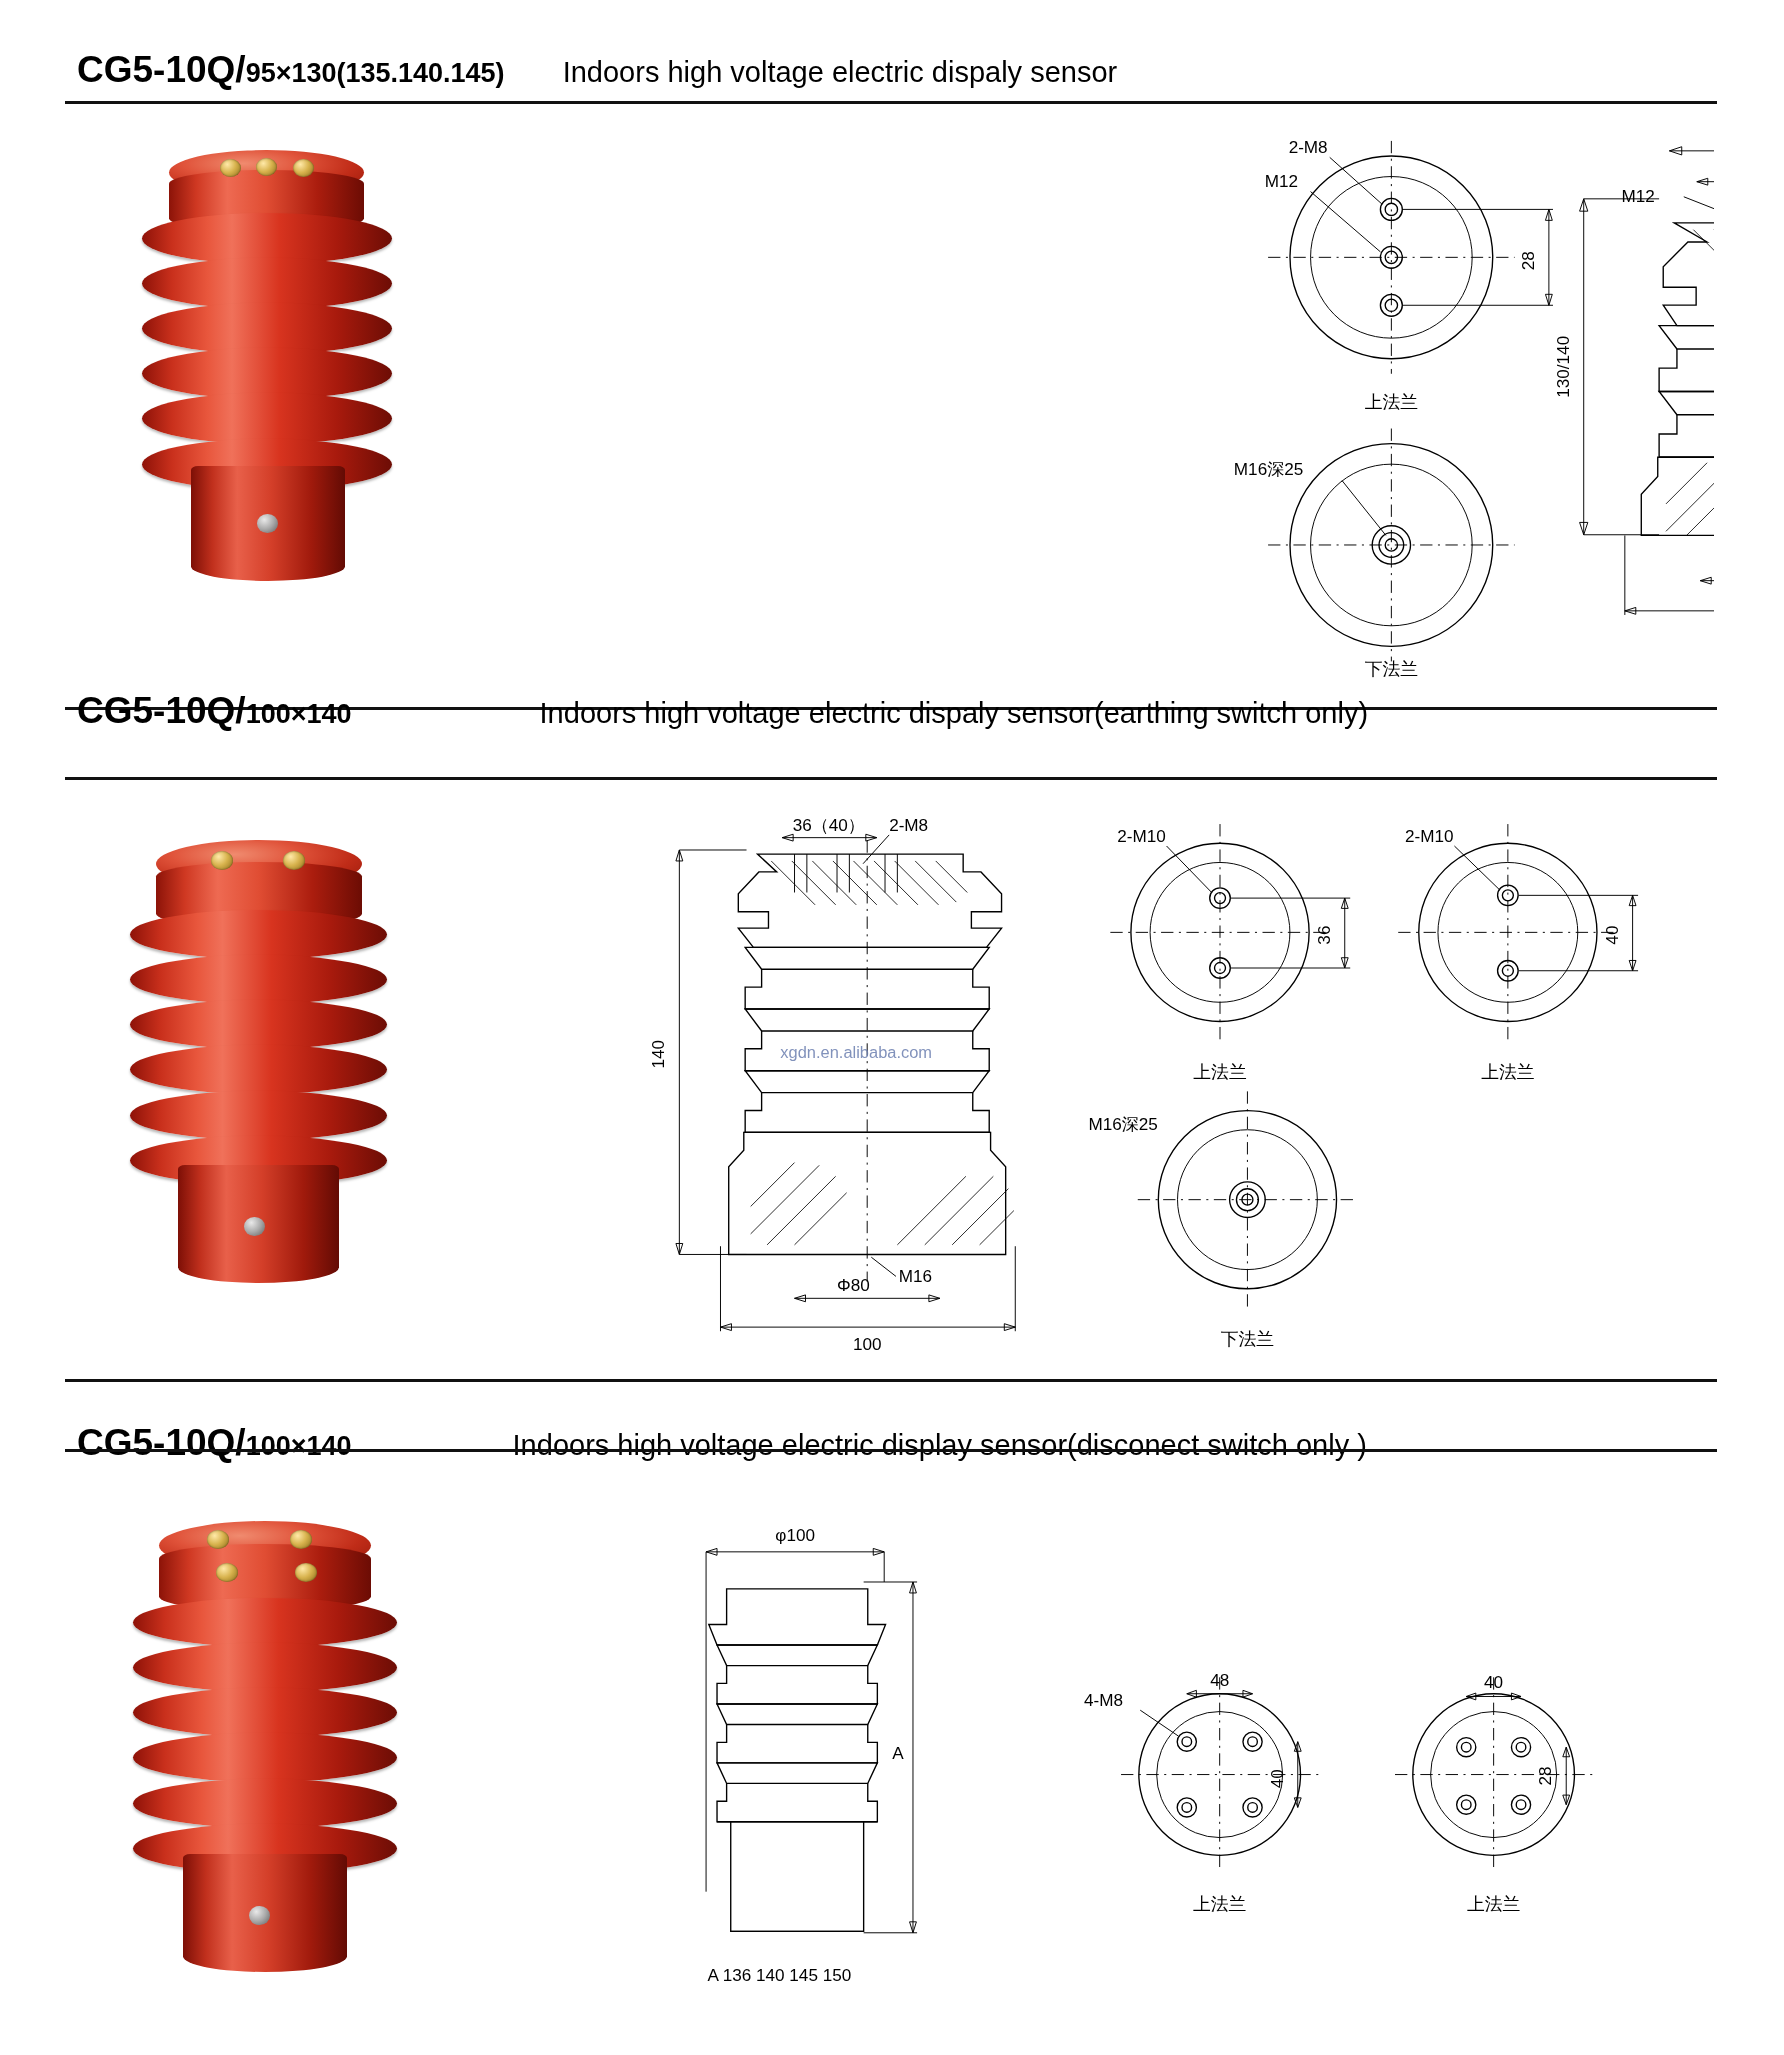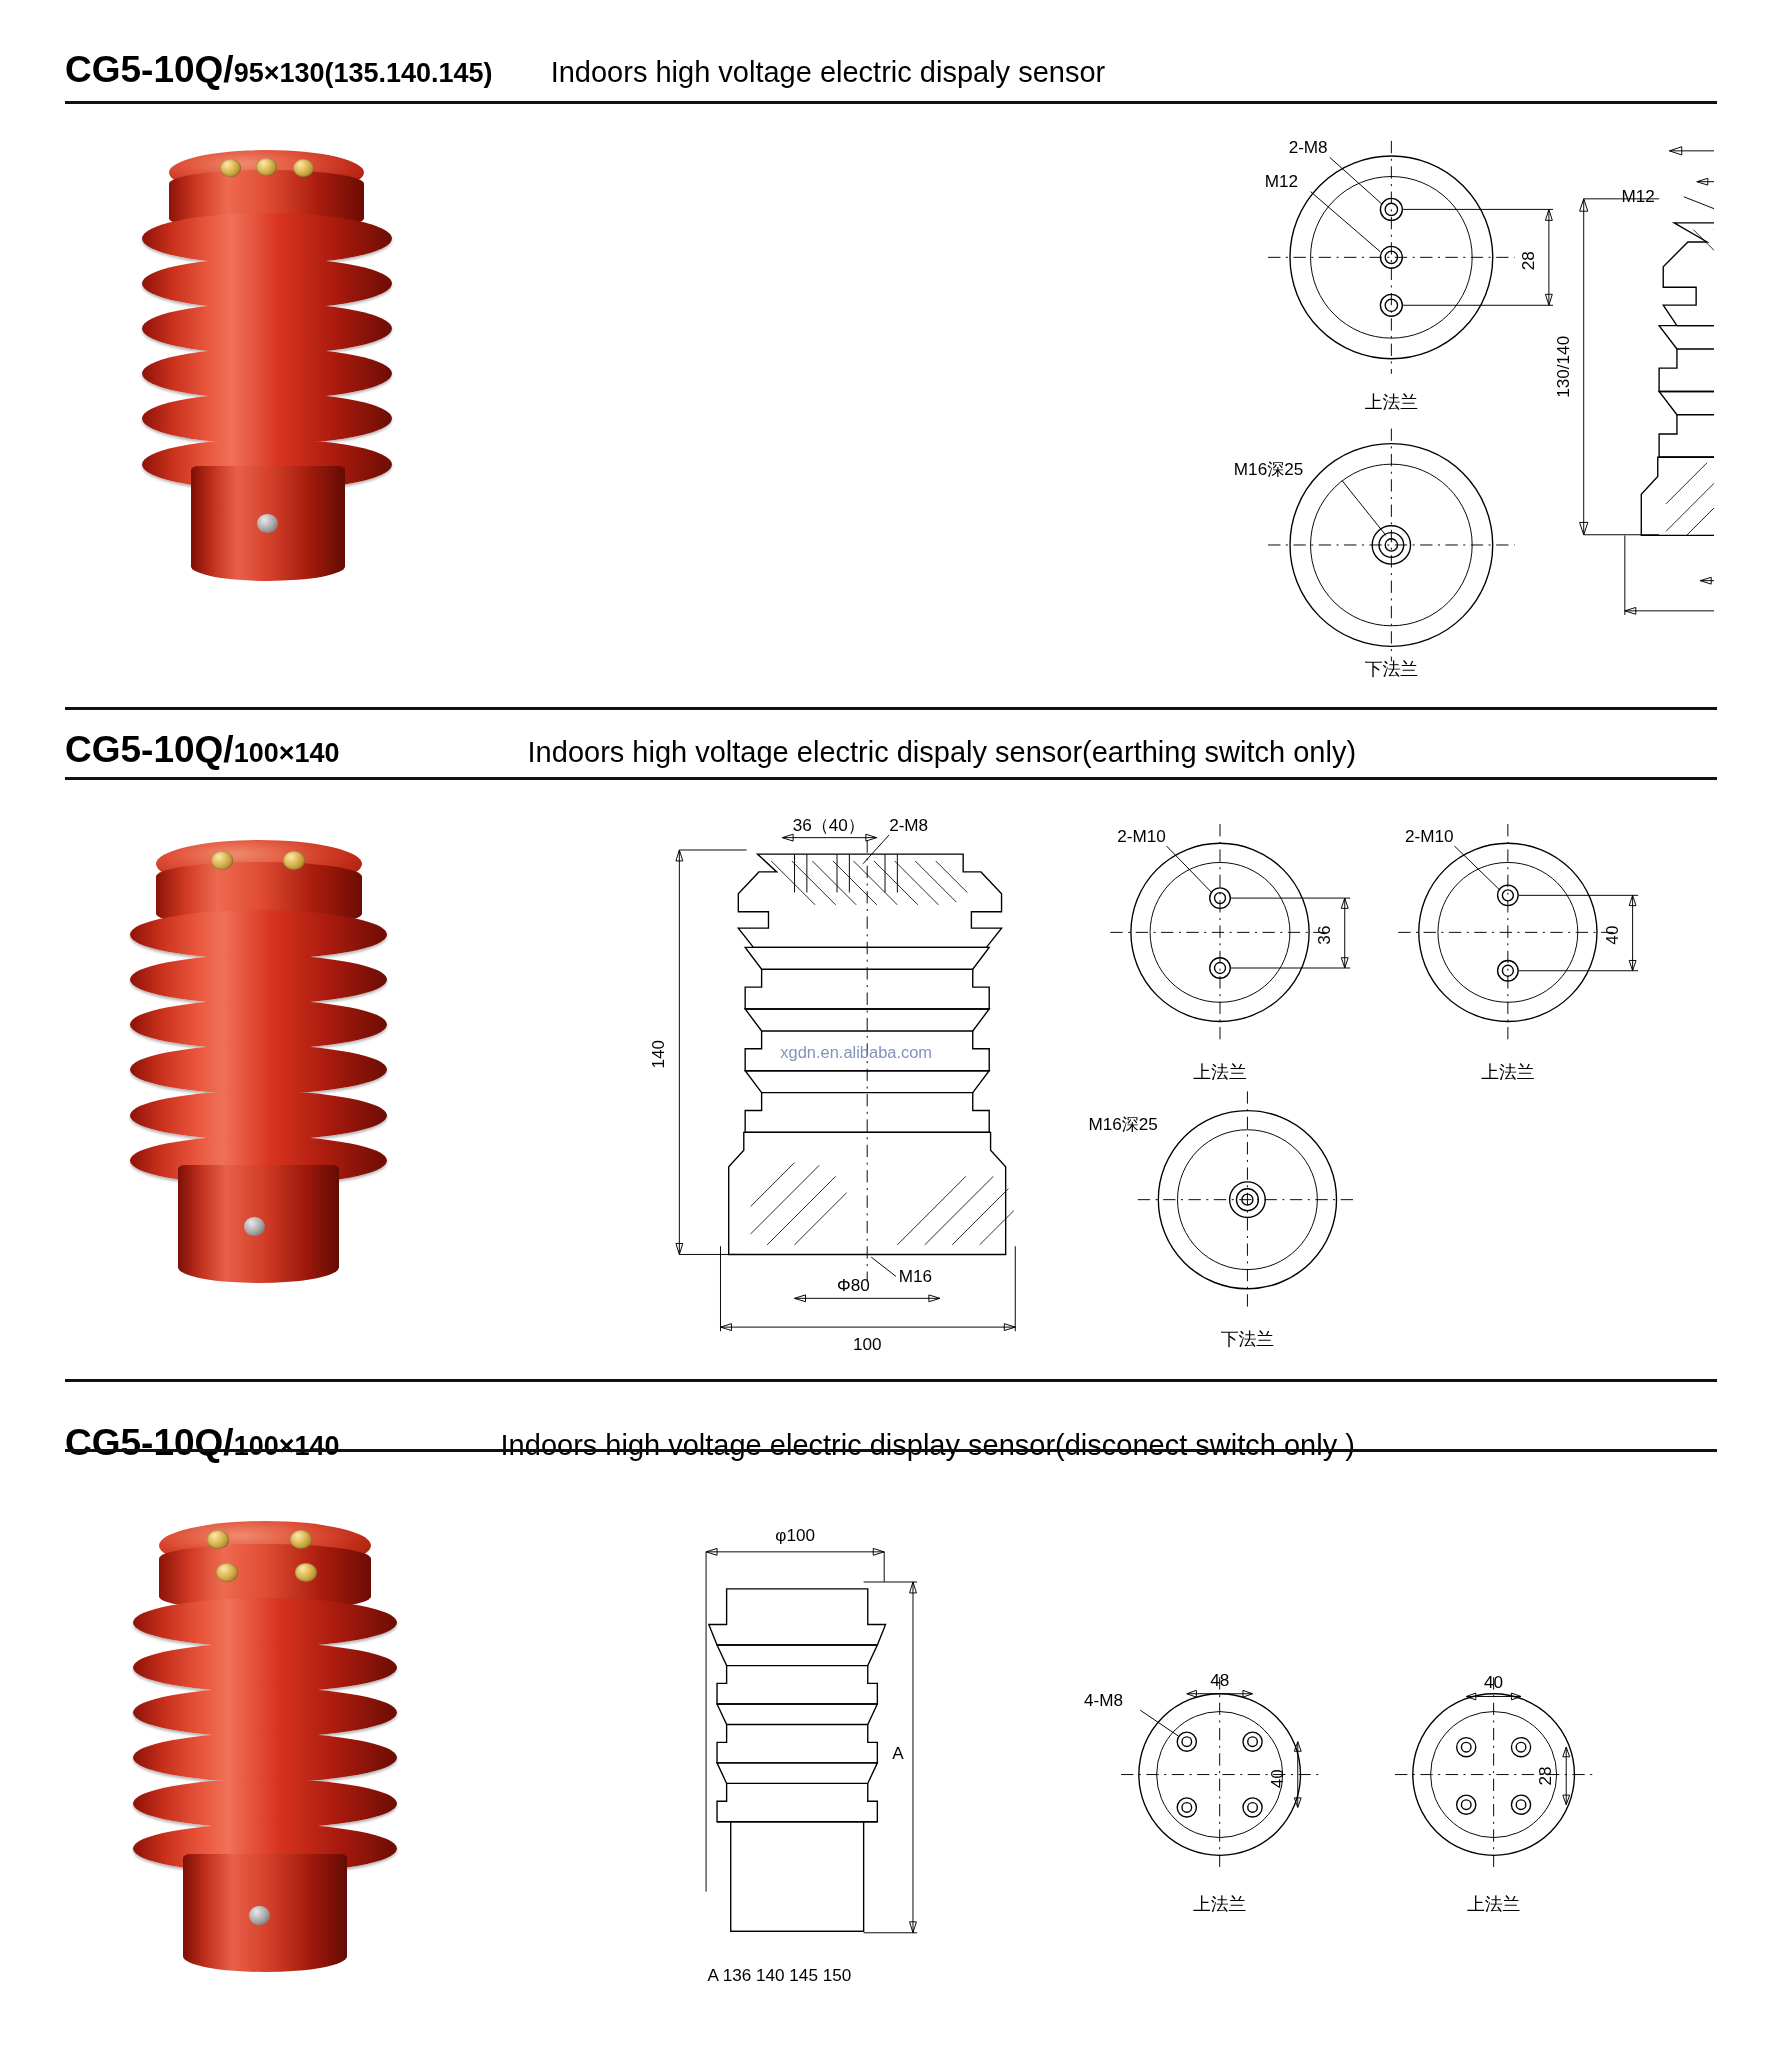--- a/index.html
+++ b/index.html
@@ -1,21 +1,21 @@
 <!DOCTYPE html>
 <html style="font-size:11px"><head>
 <meta charset="utf-8">
 <style>
   html,body{margin:0;padding:0;background:#ffffff;}
   body{width:1784px;height:2056px;font-family:"Liberation Sans",sans-serif;color:#000;overflow:hidden;}
   .page{position:relative;width:1784px;height:2056px;}
 
   
   .sec-head{position:absolute;left:65px;width:1652px;}
-  .sec-head .model{display:inline-block;font-weight:bold;font-size:37px;letter-spacing:0px;vertical-align:baseline;}
+  .sec-head .model{display:inline-block;font-weight:bold;font-size:37px;letter-spacing:0px;vertical-align:baseline;margin-left:12px;}
   .sec-head .model .big{font-size:37px;}
   .sec-head .model .small{font-size:27px;}
   .sec-head .title{display:inline-block;font-weight:normal;font-size:29px;vertical-align:baseline;}
   .rule{position:absolute;left:65px;width:1652px;height:3.4px;background:#111;}
 
   
   .photo{position:absolute;}
 
   
   .fin{position:absolute;border-radius:50%/50%;
@@ -195,21 +195,21 @@
     <line class="dash" x1="240" y1="430" x2="240" y2="770"></line>
     <circle class="ln" cx="240" cy="600" r="28"></circle>
     <circle class="ln" cx="240" cy="600" r="18"></circle>
     <circle class="ln" cx="240" cy="600" r="9"></circle>
     <text class="txt" x="10" y="498">M16深25</text>
     <line class="lnT" x1="168" y1="506" x2="232" y2="586"></line>
     <text class="txtCN" x="240" y="790" text-anchor="middle">下法兰</text>
   </svg>
 
   <div class="rule" style="top:707px;"></div>
-  <div class="sec-head" style="top:729px;">
+  <div class="sec-head" style="top:690px;">
     <span class="model">
       <span class="big">CG5-10Q/</span><span class="small">100×140</span>
     </span>
     <span class="title" style="margin-left:185px;">Indoors high voltage electric dispaly sensor(earthing switch only)</span>
   </div>
   <div class="rule" style="top:777px;"></div>
 
   <div class="photo" style="left:103px;top:833px;width:302px;height:480px;">
     <div class="captop" style="left:53px;top:6.9px;width:206px;height:48px;"></div>
     <div class="cap" style="left:53px;top:29px;width:206px;height:66px;"></div>

